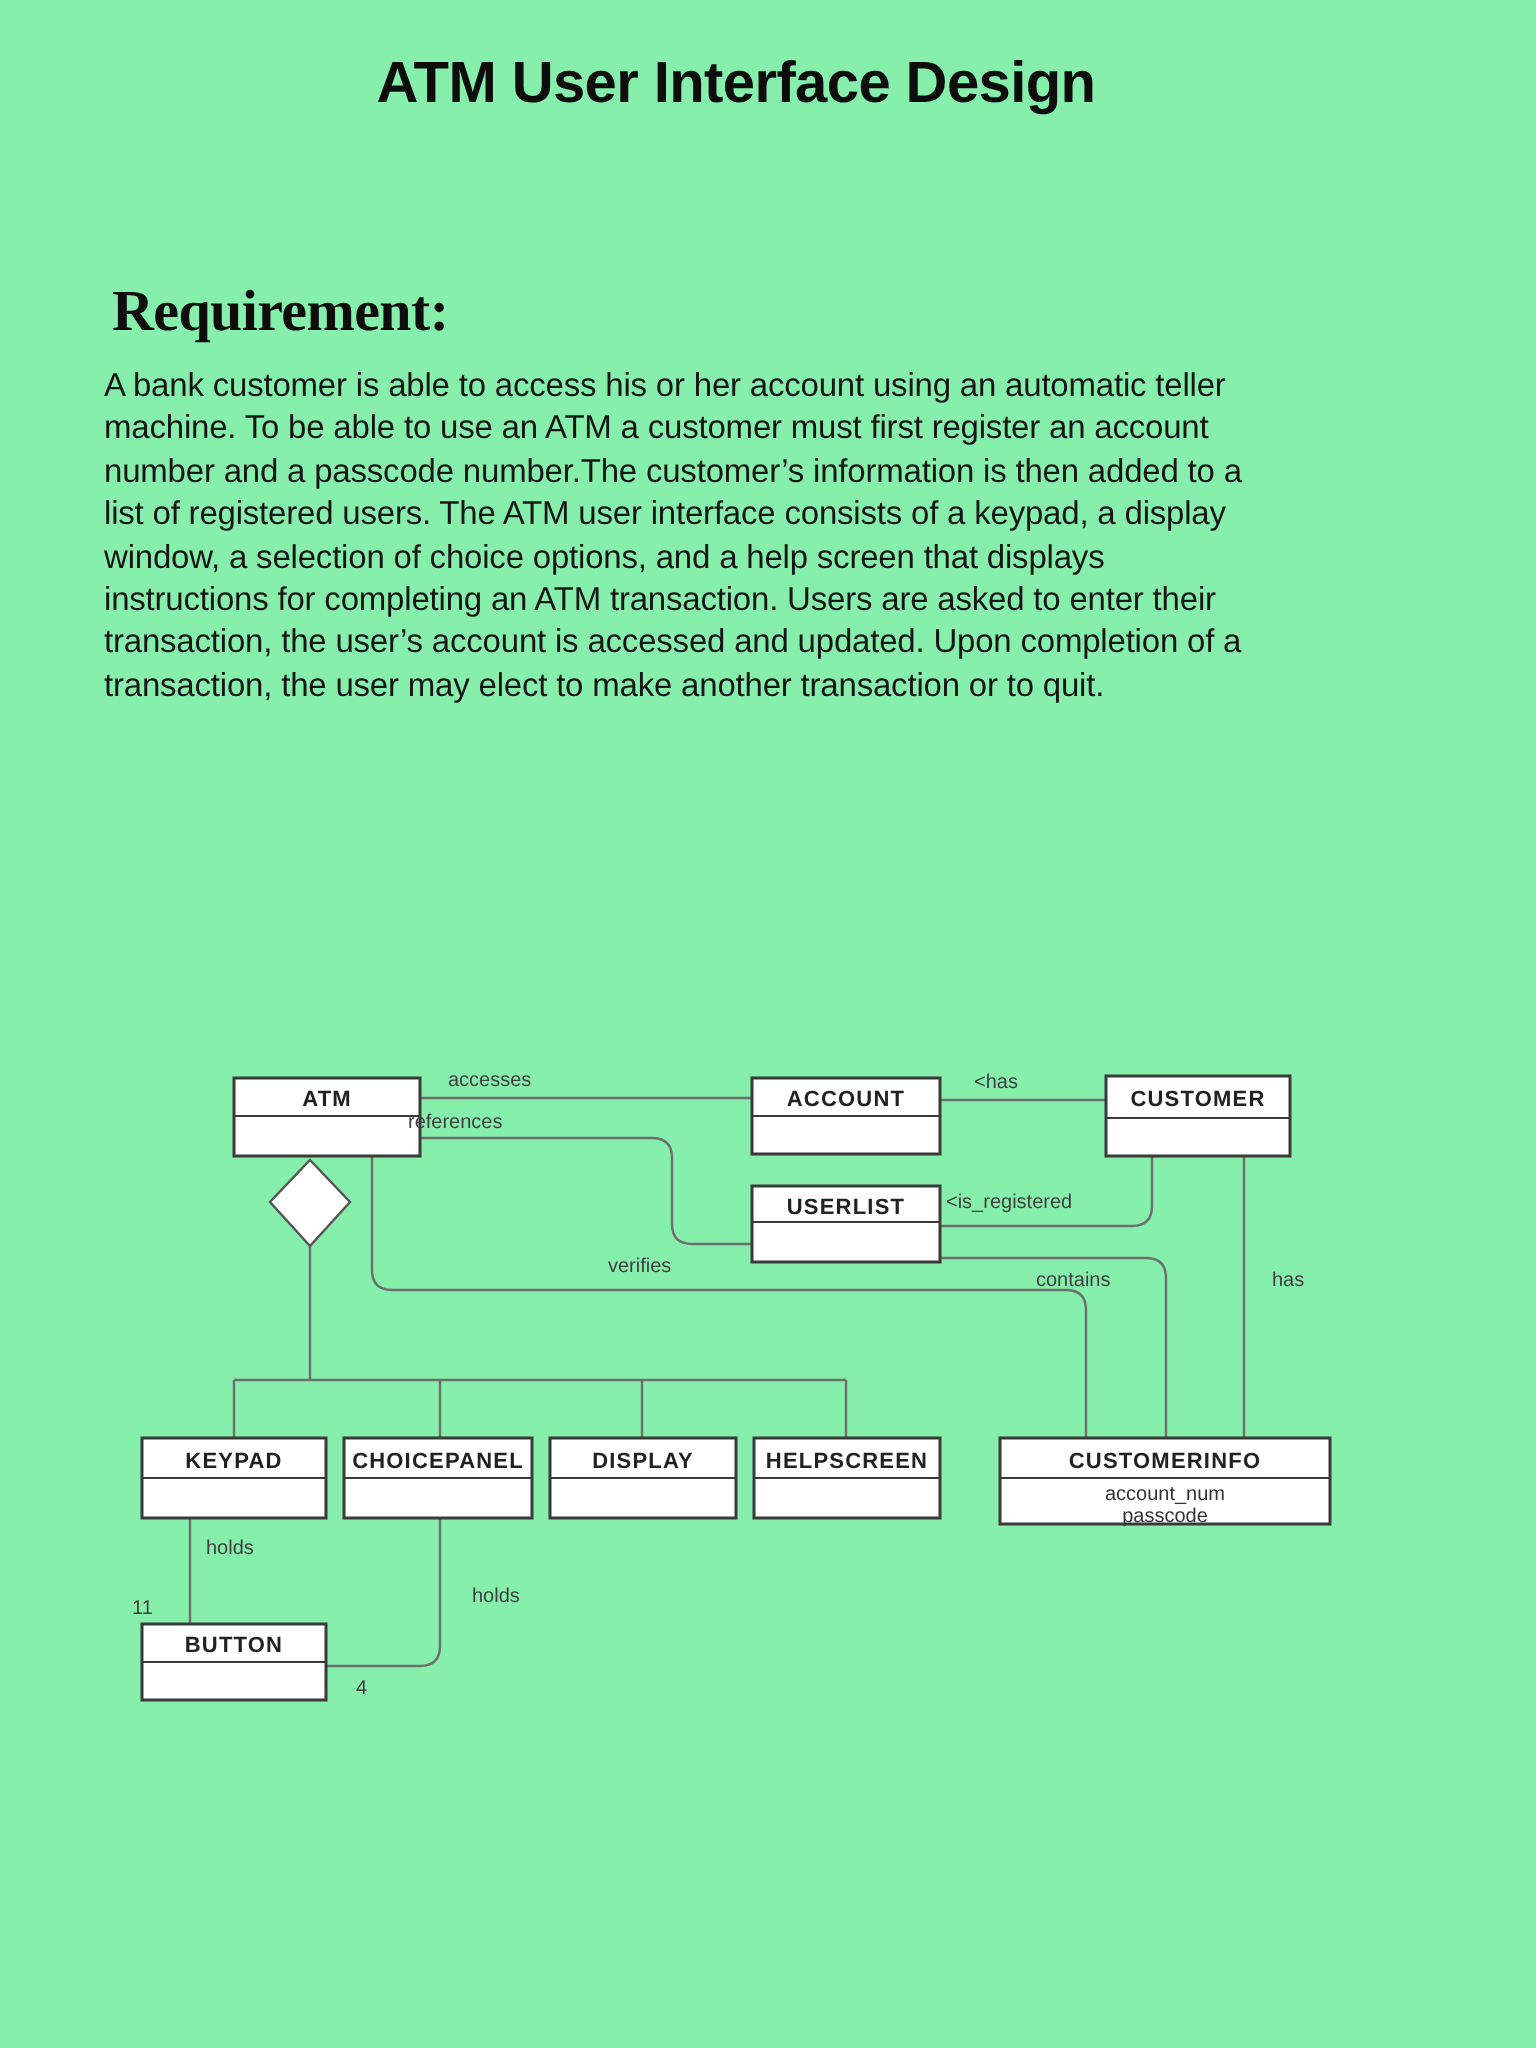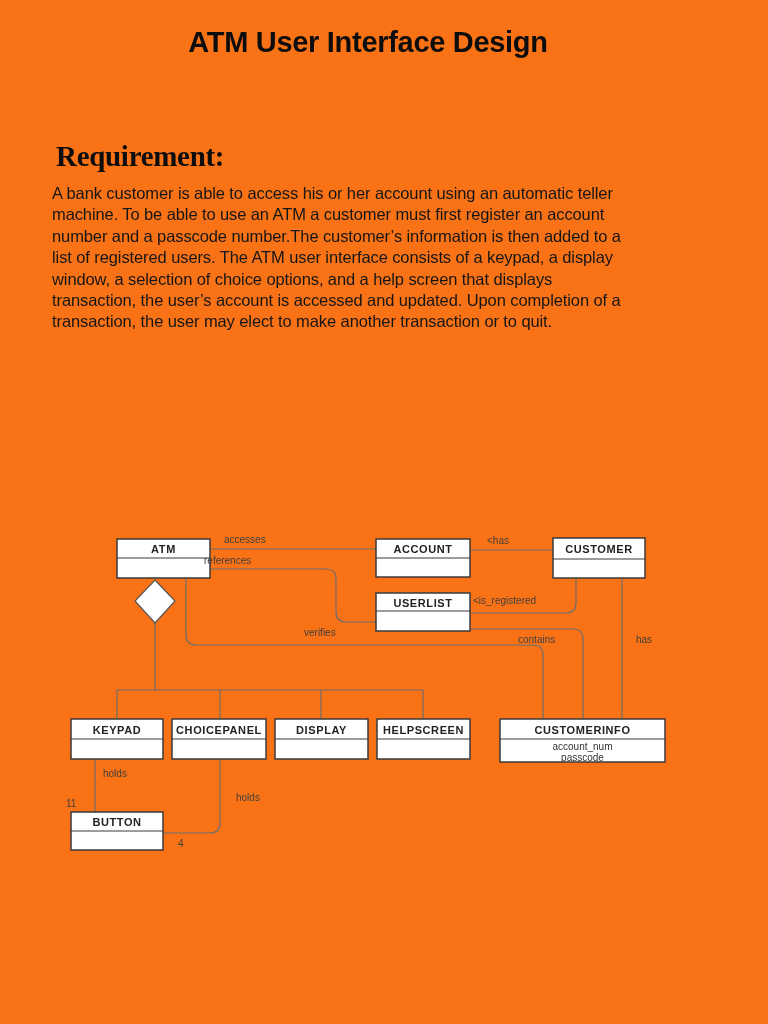--- a/index.html
+++ b/index.html
@@ -1,20 +1,20 @@
 <!DOCTYPE html>
 <html><head>
 <meta charset="utf-8">
 <style>
   html, body { margin: 0; padding: 0; background: #ffffff; }
   .page {
     position: relative;
     width: 768px;
     height: 1024px;
-    background: #f97316;
+    background: #86efac;
     font-family: "Liberation Sans", sans-serif;
     overflow: hidden;
   }
   .doc-title {
     position: absolute;
     top: 26px; left: 0;
     width: 768px;
     text-align: center;
     transform: translateX(-16px);
     font-size: 29px;
@@ -85,20 +85,21 @@
   <div class="doc-title">ATM User Interface Design</div>
 
   <div class="h-req">Requirement:</div>
 
   <div class="para">
     <div>A bank customer is able to access his or her account using an automatic teller</div>
     <div>machine. To be able to use an ATM a customer must first register an account</div>
     <div>number and a passcode number.The customer’s information is then added to a</div>
     <div>list of registered users. The ATM user interface consists of a keypad, a display</div>
     <div>window, a selection of choice options, and a help screen that displays</div>
+    <div>instructions for completing an ATM transaction. Users are asked to enter their</div>
     <div>transaction, the user’s account is accessed and updated. Upon completion of a</div>
     <div>transaction, the user may elect to make another transaction or to quit.</div>
   </div>
 
 
   <svg class="diagram" width="768" height="1024" viewBox="0 0 768 1024">
 
     <path class="edge" d="M210 549 H376"></path>
     <path class="edge" d="M470 550 H553"></path>
     <path class="edge" d="M210 569 H326 Q336 569 336 579 V612 Q336 622 346 622 H376"></path>

